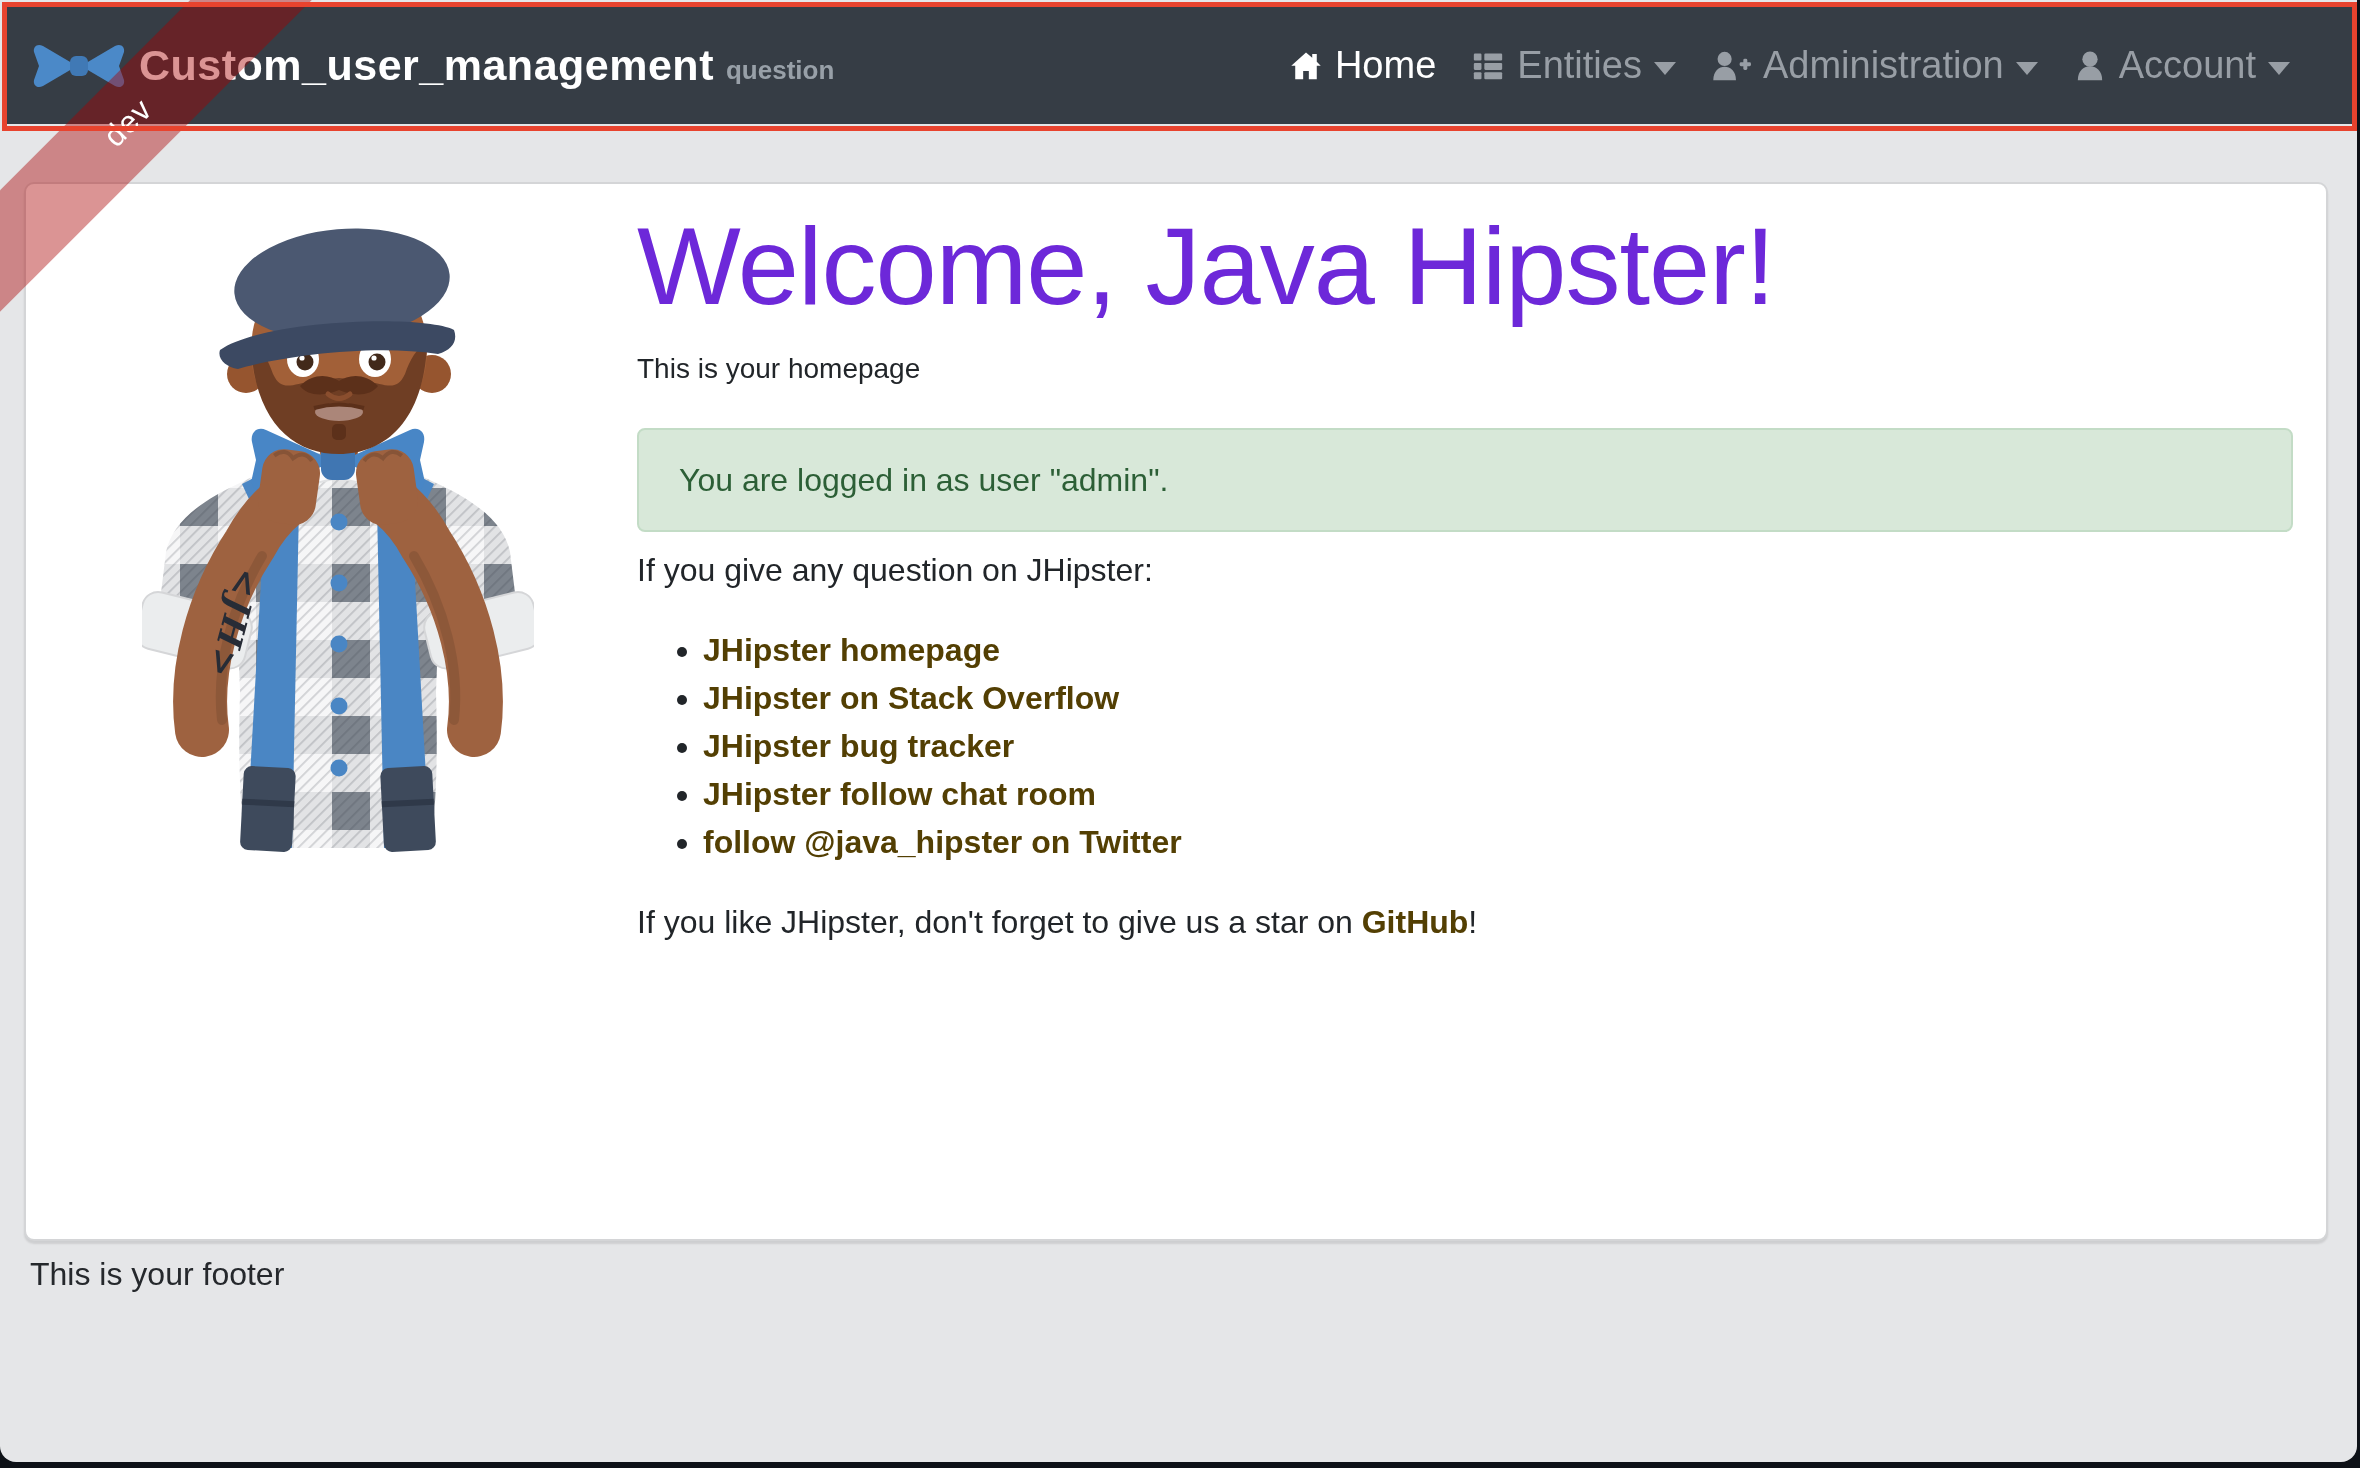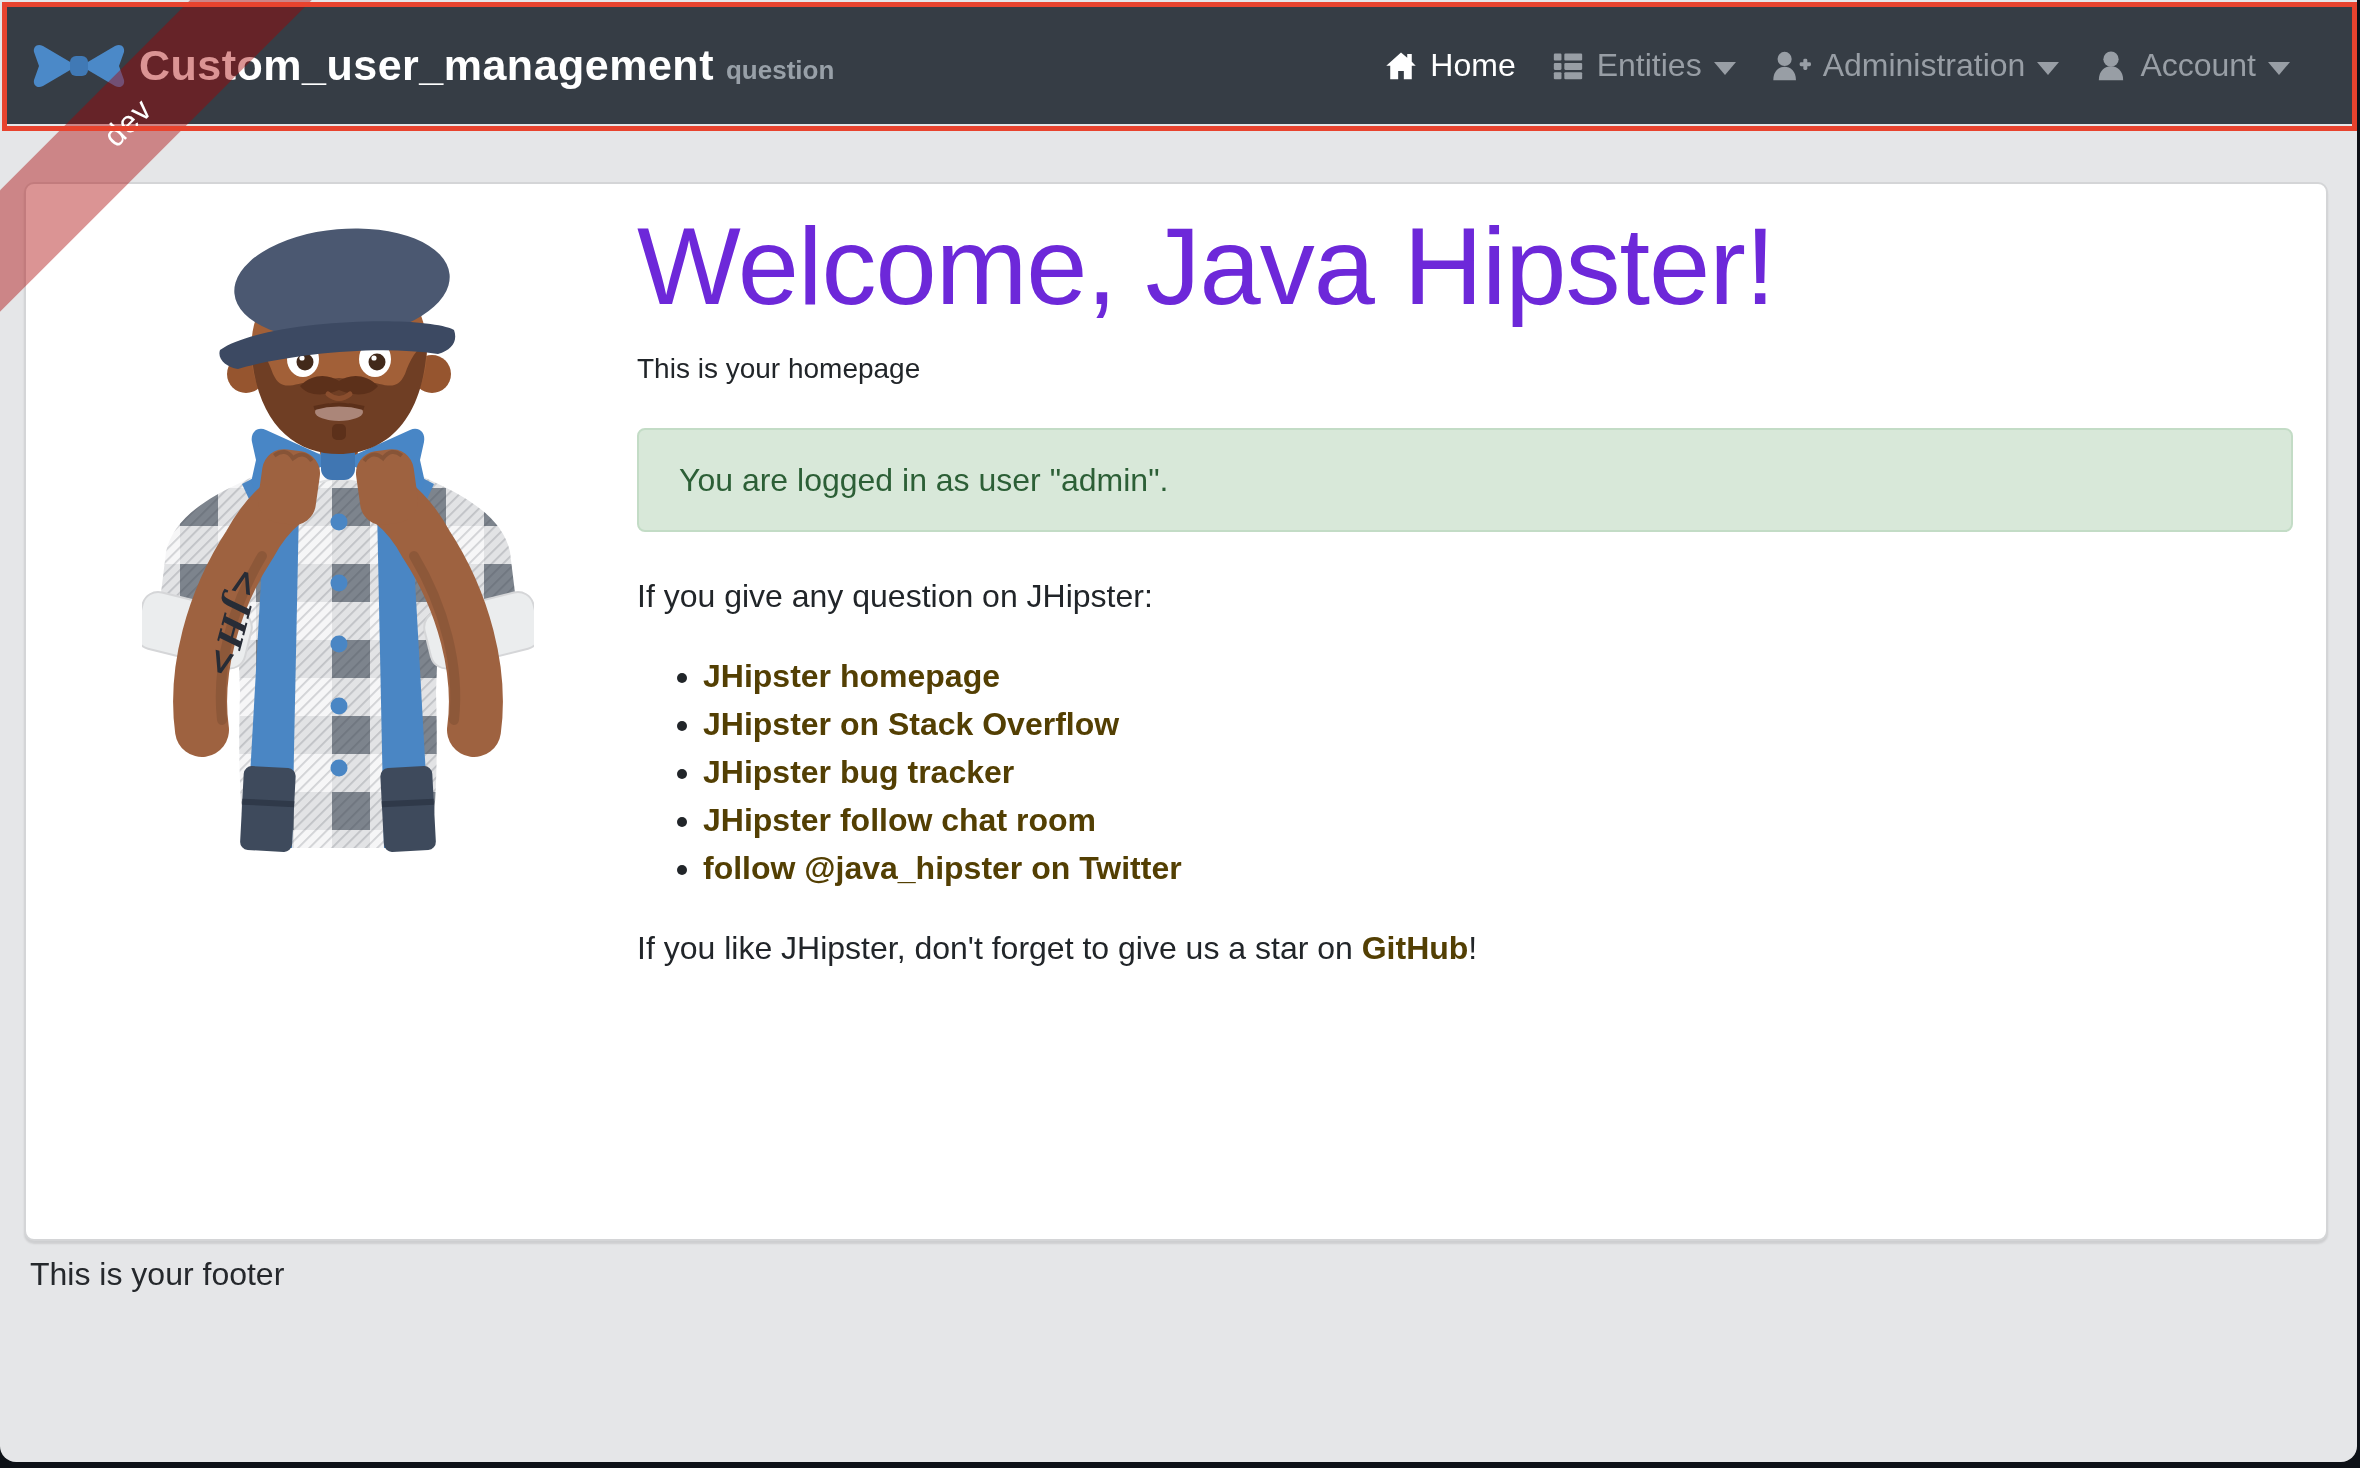--- a/index.html
+++ b/index.html
@@ -19,21 +19,21 @@
     background:#363d45;display:flex;align-items:center;
     padding:0 46px 0 26px;box-sizing:border-box;z-index:10;
   }
   .brand{display:flex;align-items:center;text-decoration:none;cursor:pointer;}
   .brand svg{display:block;}
   .brand-title{color:#ffffff;font-weight:700;font-size:43px;margin-left:14px;letter-spacing:.5px;white-space:nowrap;}
   .brand-version{color:#98a0a8;font-weight:700;font-size:26px;margin-left:12px;margin-top:10px;}
   .nav{margin-left:auto;display:flex;align-items:center;}
   .nav-item{
     display:flex;align-items:center;padding:0 17px;cursor:pointer;
-    font-size:32px;color:#989ea5;text-decoration:none;white-space:nowrap;
+    font-size:38px;color:#989ea5;text-decoration:none;white-space:nowrap;
   }
   .nav-item .ni-icon{margin-right:11px;display:flex;align-items:center;}
   .nav-item.active{color:#ffffff;}
   .caret{
     width:0;height:0;margin-left:12px;margin-top:6px;
     border-left:11px solid transparent;border-right:11px solid transparent;
     border-top:13px solid currentColor;
   }
   
   .ribbon{
@@ -56,21 +56,21 @@
   .hipster{position:absolute;left:116px;top:38px;}
   .content{position:absolute;left:611px;top:16px;width:1656px;color:#212529;}
   .content h1{
     margin:0 0 20px;font-size:110px;font-weight:300;line-height:1.2;
     color:#6d28d9;letter-spacing:-1px;
   }
   .lead{margin:0 0 42px;font-size:28px;font-weight:300;line-height:1.2;}
   .alert-success{
     box-sizing:border-box;width:100%;background:#d8e8d9;border:2px solid #c3dcc6;
     color:#2c5f36;border-radius:8px;padding:26px 40px;font-size:32px;
-    line-height:48px;margin-bottom:40px;
+    line-height:48px;margin-bottom:14px;
   }
   .question{margin:0 0 32px;font-size:32px;line-height:48px;}
   .link-list{margin:0 0 32px;padding-left:66px;}
   .link-list li{font-size:32px;line-height:48px;color:#212529;}
   a.jh-link{color:#533f03;font-weight:700;text-decoration:none;cursor:pointer;}
   .star-line{margin:0;font-size:32px;line-height:48px;}
   
   .footer{position:absolute;left:30px;top:1252px;font-size:32px;line-height:44px;color:#25282c;z-index:5;}
 </style>
 </head>

